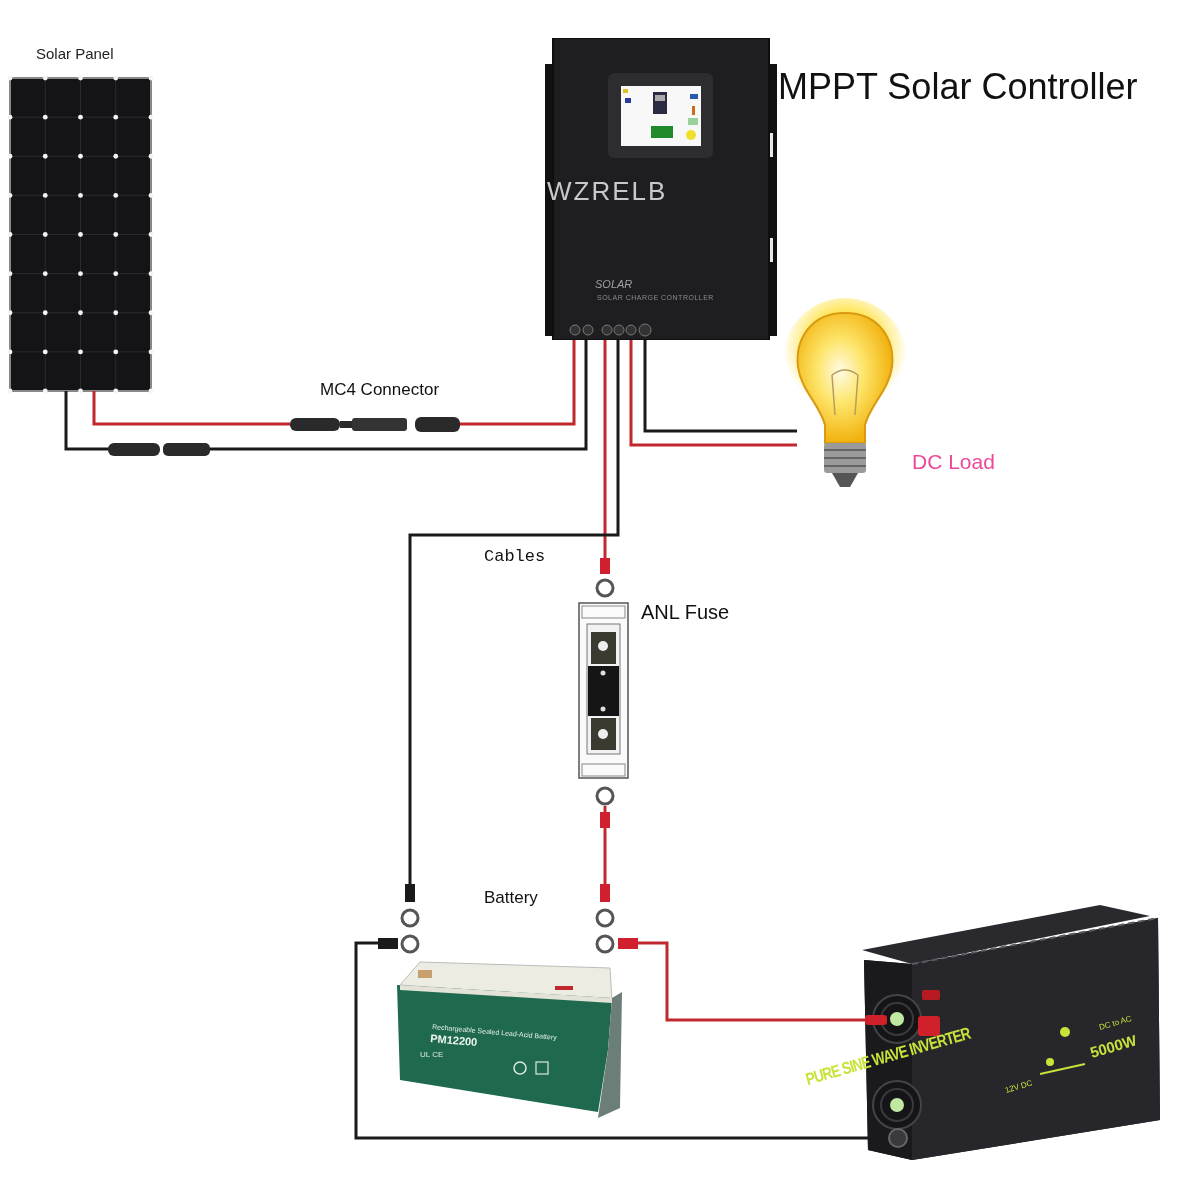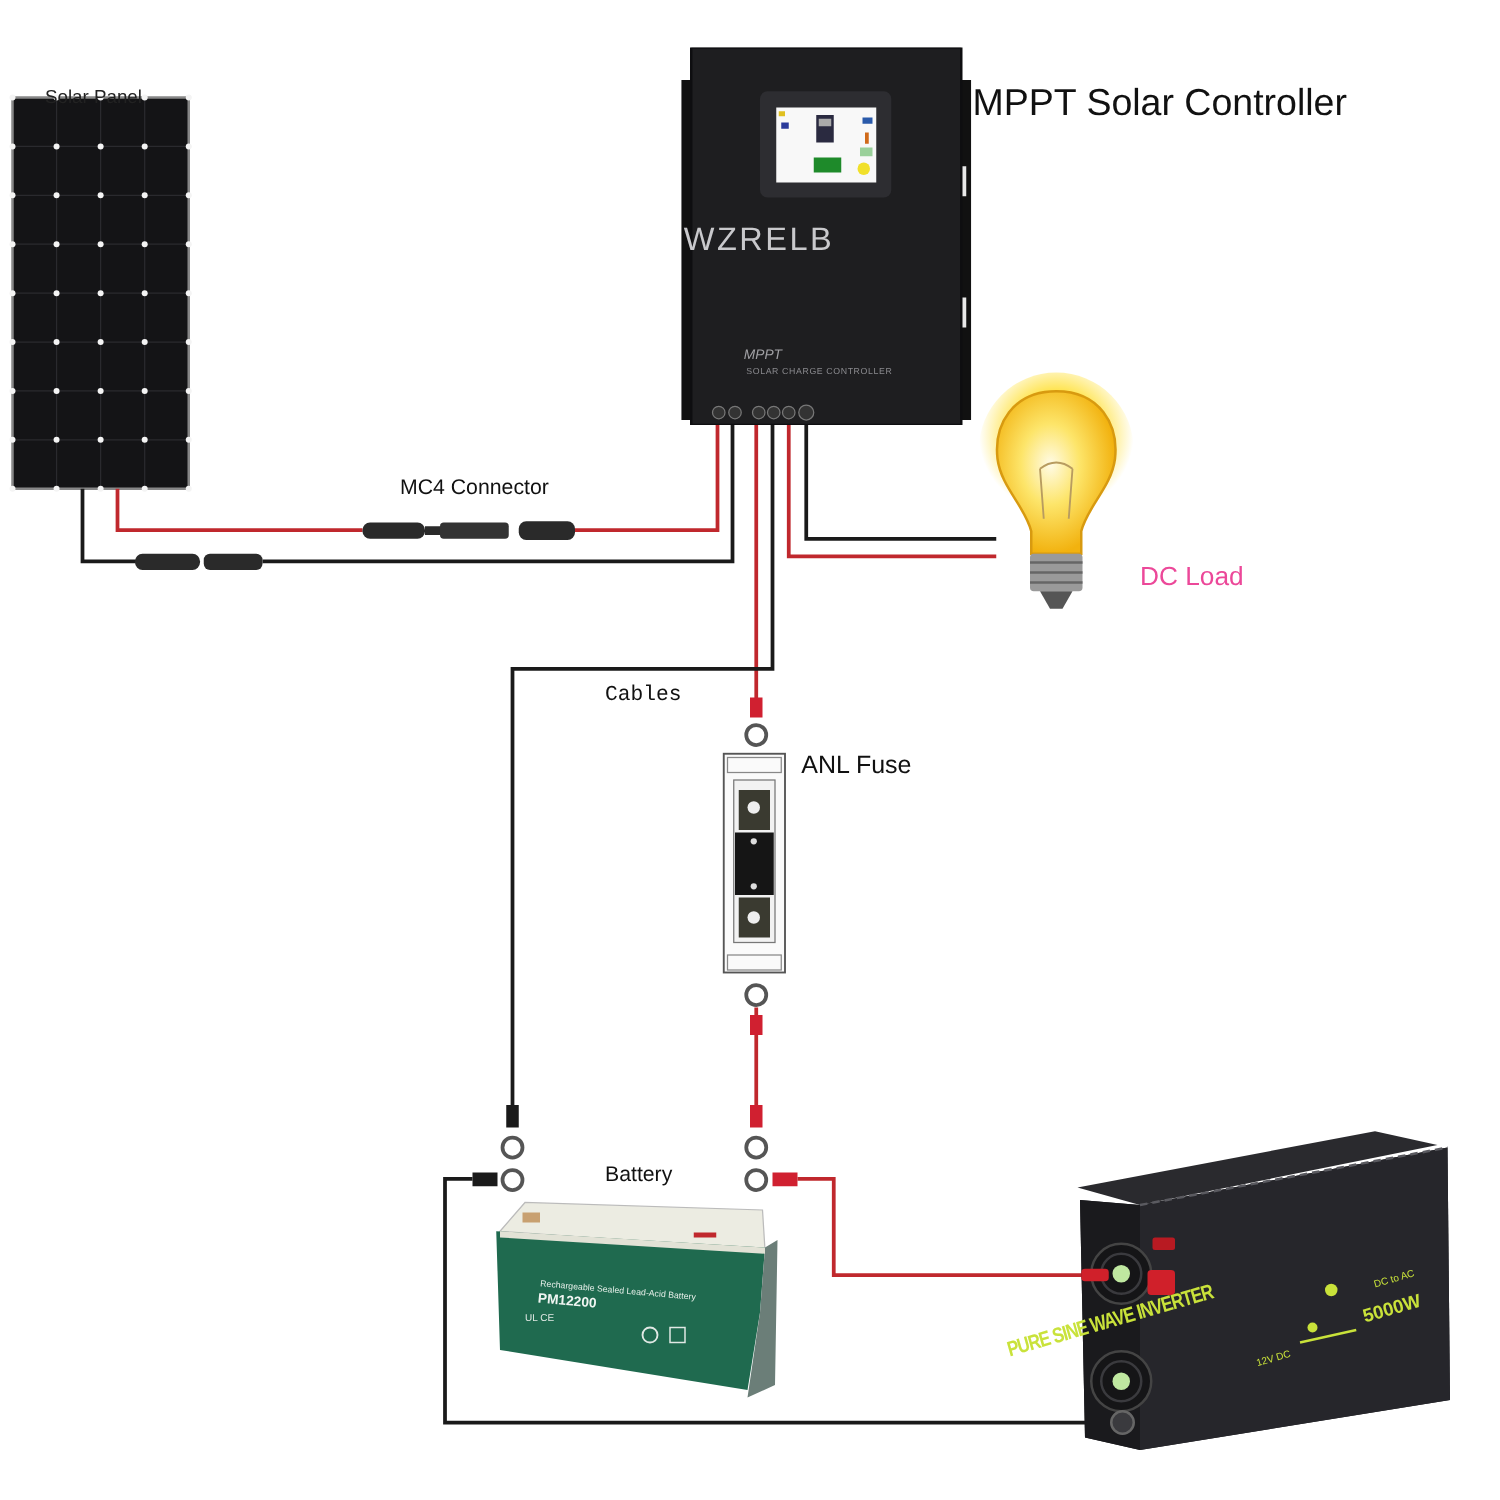--- a/index.html
+++ b/index.html
@@ -1,21 +1,21 @@
 <!DOCTYPE html>
 <html><head>
 <meta charset="utf-8">
 <style>
   html, body { margin:0; padding:0; background:#ffffff; }
   body { width:1200px; height:1200px; position:relative; overflow:hidden; font-family:"Liberation Sans", sans-serif; }
   .abs { position:absolute; }
   .label { position:absolute; color:#111; font-family:"Liberation Sans", sans-serif; white-space:nowrap; }
   .lbl-sm { font-size:15px; color:#222; }
   .lbl-md { font-size:18px; color:#111; }
-  .lbl-lg { font-size:30px; color:#111; }
+  .lbl-lg { font-size:36px; color:#111; }
   .lbl-dc { font-size:21px; color:#ec4899; }
   svg text { font-family:"Liberation Sans", sans-serif; }
 </style>
 </head>
 <body>
 
 <svg class="abs" width="1200" height="1200" viewBox="0 0 1200 1200" style="left:0;top:0;">
 
   <g>
     <rect x="10" y="78" width="141" height="313" fill="#141416" stroke="#888" stroke-width="2"></rect>
@@ -190,21 +190,21 @@
     <rect x="110" y="57" width="10" height="6" fill="#aaa"></rect>
     <rect x="106" y="88" width="22" height="12" fill="#1e8a2a"></rect>
     <circle cx="146" cy="97" r="5" fill="#f1e02a"></circle>
     <rect x="80" y="60" width="6" height="5" fill="#2a3a9a"></rect>
     <rect x="145" y="56" width="8" height="5" fill="#2a5aaa"></rect>
     <rect x="147" y="68" width="3" height="9" fill="#d06a1a"></rect>
     <rect x="143" y="80" width="10" height="7" fill="#9ad09a"></rect>
     <rect x="78" y="51" width="5" height="4" fill="#e0c020"></rect>
   </svg>
   <div class="label" style="left:30px;top:138px;font-size:26px;color:#c9c9cc;letter-spacing:2px;">WZRELB</div>
-  <div class="label" style="left:78px;top:240px;font-size:11px;color:#a0a0a4;font-style:italic;">MPPT</div>
+  <div class="label" style="left:78px;top:240px;font-size:11px;color:#a0a0a4;font-style:italic;">SOLAR</div>
   <div class="label" style="left:80px;top:256px;font-size:7px;color:#8a8a8e;letter-spacing:0.5px;">SOLAR CHARGE CONTROLLER</div>
   <svg class="abs" style="left:50px;top:284px;" width="90" height="16" viewBox="0 0 90 16">
     <circle cx="8" cy="8" r="5" fill="#333" stroke="#777" stroke-width="1"></circle>
     <circle cx="21" cy="8" r="5" fill="#333" stroke="#777" stroke-width="1"></circle>
     <circle cx="40" cy="8" r="5" fill="#333" stroke="#777" stroke-width="1"></circle>
     <circle cx="52" cy="8" r="5" fill="#333" stroke="#777" stroke-width="1"></circle>
     <circle cx="64" cy="8" r="5" fill="#333" stroke="#777" stroke-width="1"></circle>
     <circle cx="78" cy="8" r="6" fill="#333" stroke="#777" stroke-width="1"></circle>
   </svg>
 </div>
@@ -225,19 +225,19 @@
   <circle cx="65" cy="65" r="62" fill="url(#glow)"></circle>
   <path d="M65 18 C30 18 15 45 18 72 C21 95 40 110 45 130 L45 148 L85 148 L85 130 C90 110 109 95 112 72 C115 45 100 18 65 18 Z" fill="url(#bulbfill)" stroke="#d89a10" stroke-width="2"></path>
   <path d="M55 120 L52 80 M75 120 L78 80 M52 80 Q65 70 78 80" fill="none" stroke="#b89c60" stroke-width="1.5"></path>
   <rect x="44" y="148" width="42" height="30" rx="3" fill="#9a9a9a"></rect>
   <line x1="44" y1="155" x2="86" y2="155" stroke="#666" stroke-width="2"></line>
   <line x1="44" y1="163" x2="86" y2="163" stroke="#666" stroke-width="2"></line>
   <line x1="44" y1="171" x2="86" y2="171" stroke="#666" stroke-width="2"></line>
   <path d="M52 178 L78 178 L70 192 L60 192 Z" fill="#555"></path>
 </svg>
 
-<div class="label lbl-sm" style="left:36px;top:45px;margin-top:24px;">Solar Panel</div>
+<div class="label lbl-sm" style="left:36px;top:45px;">Solar Panel</div>
 <div class="label lbl-lg" style="left:778px;top:66px;">MPPT Solar Controller</div>
 <div class="label lbl-md" style="left:320px;top:380px;font-size:17px;">MC4 Connector</div>
 <div class="label lbl-dc" style="left:912px;top:450px;">DC Load</div>
 <div class="label lbl-md" style="left:484px;top:547px;font-size:17px;font-family:Liberation Mono, monospace;">Cables</div>
 <div class="label lbl-md" style="left:641px;top:601px;font-size:20px;">ANL Fuse</div>
-<div class="label lbl-md" style="left:484px;top:930px;font-size:17px;">Battery</div>
+<div class="label lbl-md" style="left:484px;top:888px;font-size:17px;">Battery</div>
 
 </body></html>

